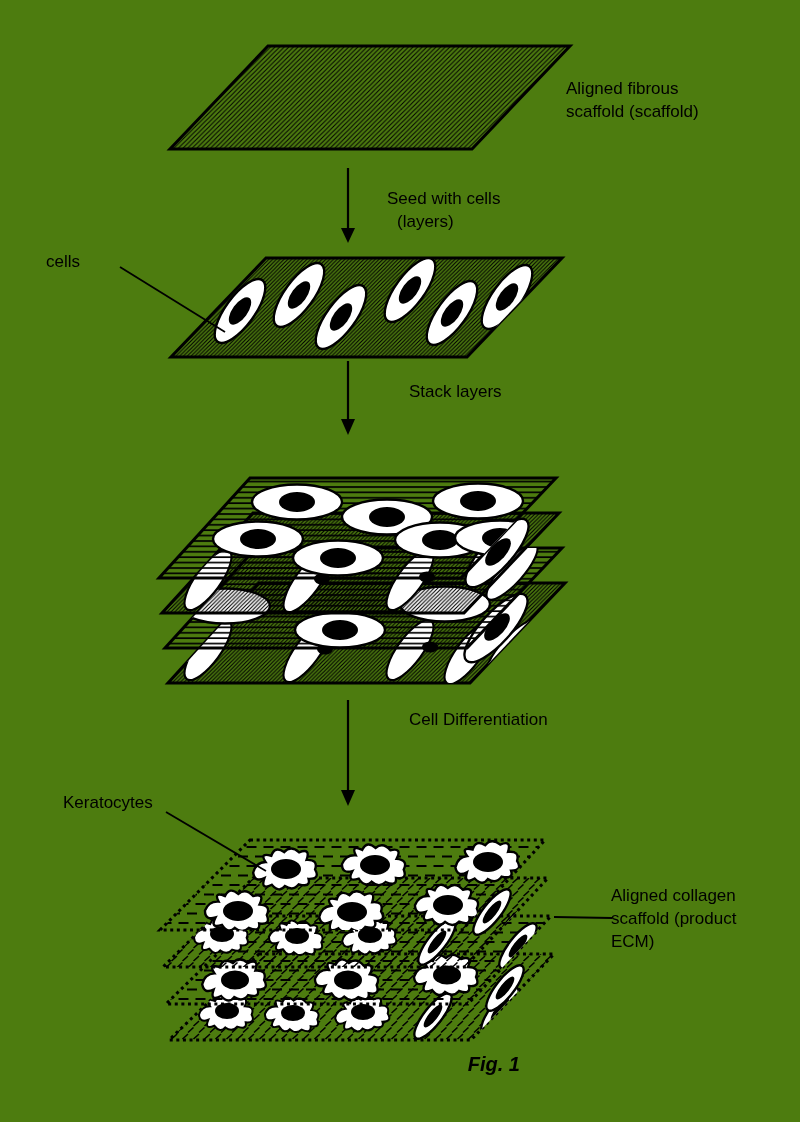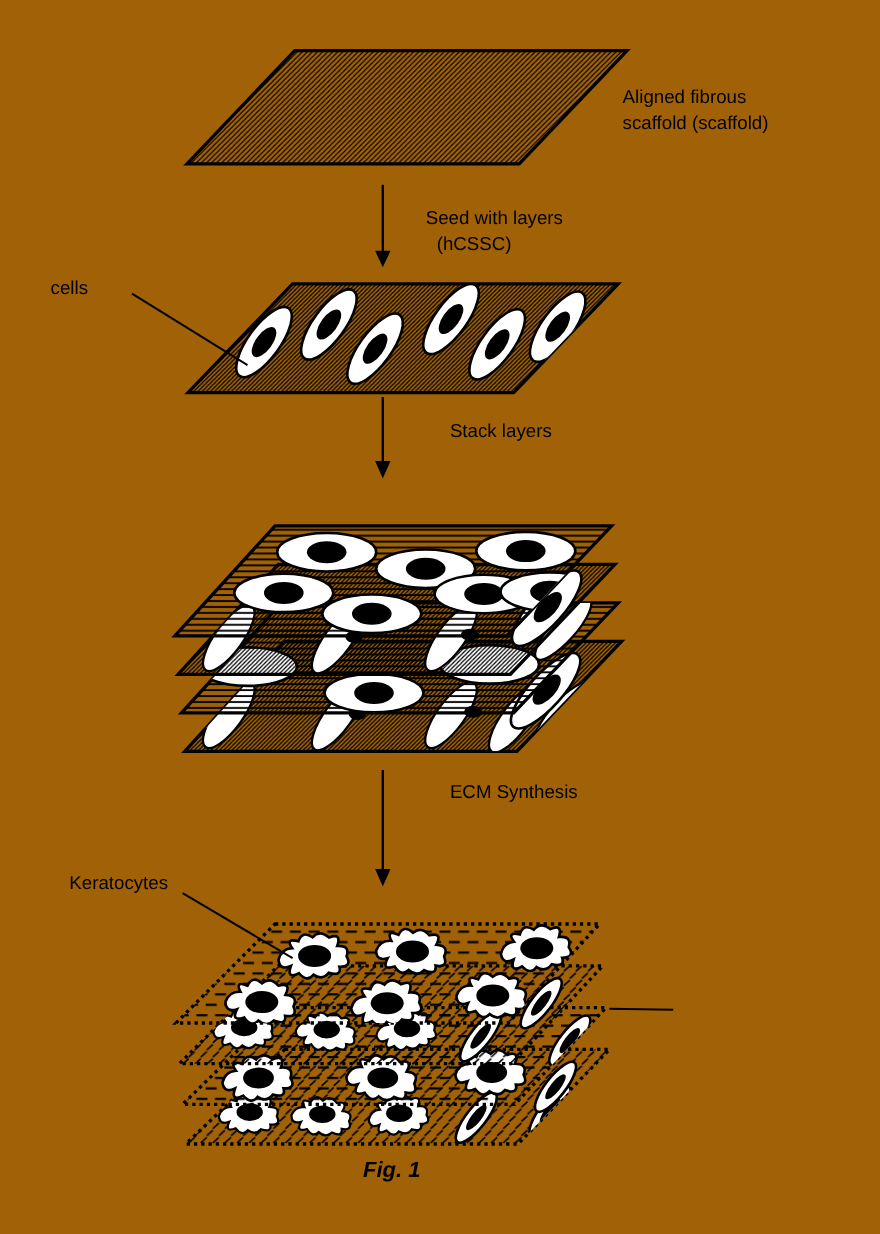--- a/index.html
+++ b/index.html
@@ -1,30 +1,30 @@
 <!DOCTYPE html>
 <html><head>
 <meta charset="utf-8">
 <style>
   html,body{margin:0;padding:0;background:#ffffff;}
-  #page{position:relative;width:800px;height:1122px;background:#a16207;overflow:hidden;
+  #page{position:relative;width:800px;height:1122px;background:#4d7c0f;overflow:hidden;
         font-family:"Liberation Sans",sans-serif;color:#000;}
   #fig-svg{position:absolute;left:0;top:0;}
   .layer{stroke:#000;stroke-width:3px;}
   .layerB{stroke:#000;stroke-width:3px;stroke-dasharray:3 3.6;stroke-linecap:butt;}
   .cell{fill:#fff;stroke:#000;stroke-width:2.4px;}
   .petal{fill:#fff;stroke:#000;stroke-width:2.1px;}
   .nuc{fill:#000;stroke:none;}
   .arr{stroke:#000;stroke-width:2.2px;}
   .arrhead{fill:#000;stroke:none;}
   .ptr{stroke:#000;stroke-width:1.8px;}
   .label{position:absolute;font-size:17px;line-height:23px;white-space:nowrap;}
   .label div{white-space:nowrap;}
   .indent2{margin-left:10px;}
-  #caption{position:absolute;left:330px;top:1053px;width:190px;text-align:left;
+  #caption{position:absolute;left:330px;top:1053px;width:190px;text-align:right;
            font-size:20px;font-weight:bold;font-style:italic;}
 </style>
 </head>
 <body>
 
 <div id="page">
 
 <svg id="fig-svg" width="800" height="1122" viewBox="0 0 800 1122" xmlns="http://www.w3.org/2000/svg">
   <defs>
     <pattern id="hatchA" width="4.6" height="4.6" patternUnits="userSpaceOnUse">
@@ -228,36 +228,41 @@
   <line class="ptr" x1="166" y1="812" x2="266" y2="871"></line>
   <line class="ptr" x1="612" y1="918" x2="554" y2="917"></line>
 </svg>
 
 <div class="label" style="left:566px;top:77px">
   <div>Aligned fibrous</div>
   <div>scaffold (scaffold)</div>
 </div>
 
 <div class="label" style="left:387px;top:187px">
-  <div>Seed with layers</div>
-  <div class="indent2">(hCSSC)</div>
+  <div>Seed with cells</div>
+  <div class="indent2">(layers)</div>
 </div>
 
 <div class="label" style="left:46px;top:250px">
   <div>cells</div>
 </div>
 
 <div class="label" style="left:409px;top:380px">
   <div>Stack layers</div>
 </div>
 
 <div class="label" style="left:409px;top:708px">
-  <div>ECM Synthesis</div>
+  <div>Cell Differentiation</div>
 </div>
 
 <div class="label" style="left:63px;top:791px">
   <div>Keratocytes</div>
 </div>
 
+<div class="label" style="left:611px;top:884px">
+  <div>Aligned collagen</div>
+  <div>scaffold (product</div>
+  <div>ECM)</div>
+</div>
 
 <div id="caption">Fig. 1</div>
 
 </div>
 
 </body></html>

